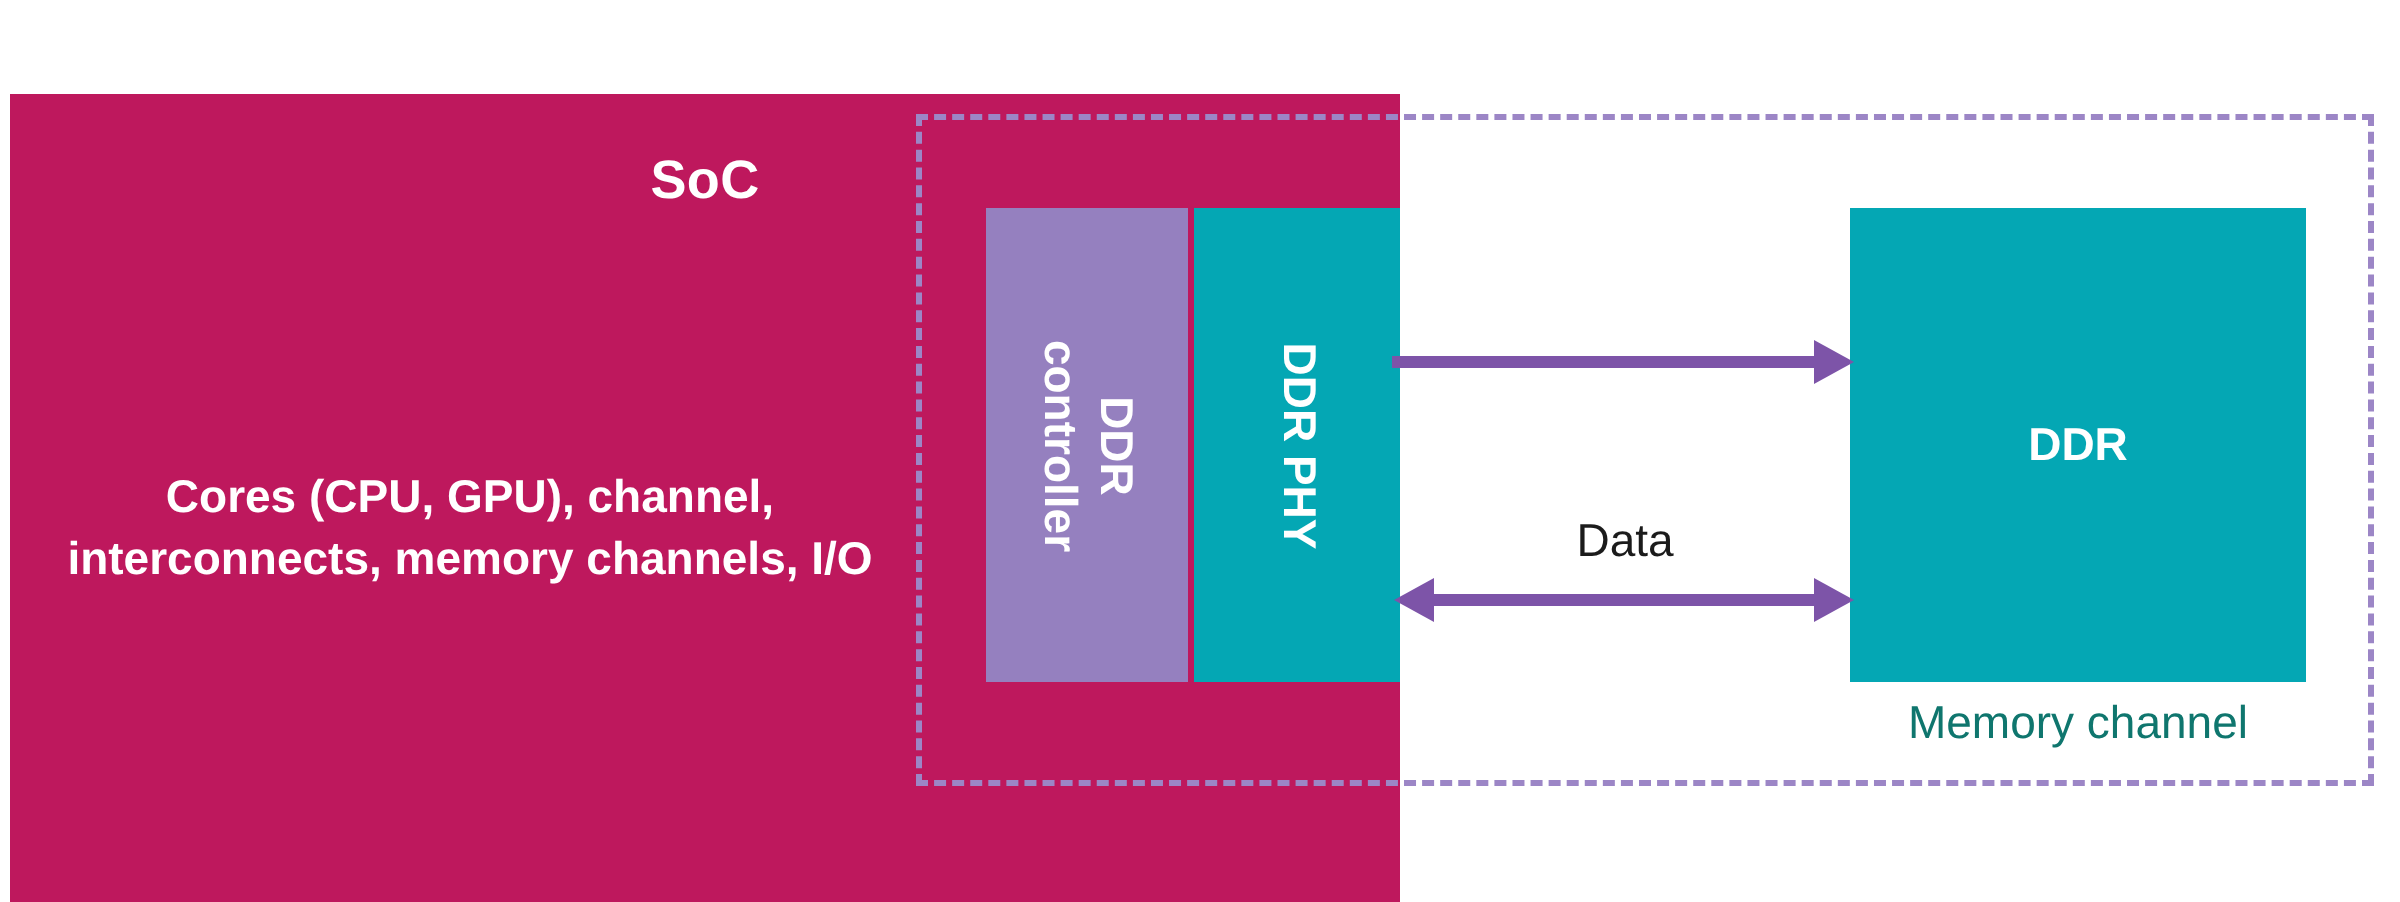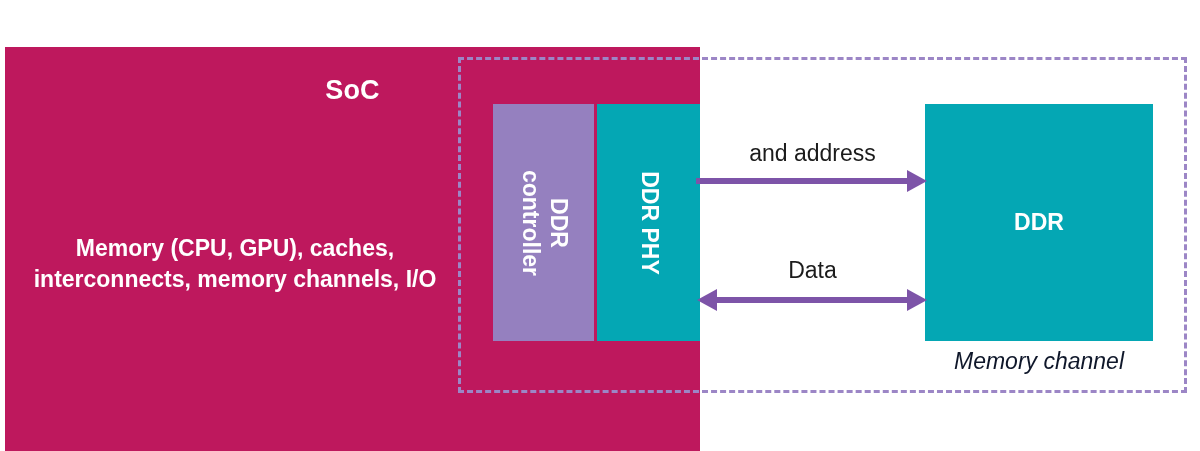--- a/index.html
+++ b/index.html
@@ -112,24 +112,23 @@
     font-size: 23px;
     font-weight: 700;
     line-height: 1.3;
   }
   .memory-channel-label {
     position: absolute;
     left: 905px;
     top: 348px;
     width: 268px;
     text-align: center;
-    color: #0f172a;
+    color: #0f766e;
     font-size: 23px;
     font-weight: 400;
-    font-style: italic;
   }
 
   
   .signal-label {
     position: absolute;
     text-align: center;
     color: #1b1b1b;
     font-size: 23px;
     font-weight: 400;
     line-height: 1.3;
@@ -153,21 +152,21 @@
   .arrow-cmd { left: 695px; top: 168px; }
   .arrow-data { left: 695px; top: 287px; }
 </style>
 </head>
 <body>
 
 <div id="canvas">
 
   <div class="soc-block">
     <div class="soc-title">SoC</div>
-    <div class="soc-body">Memory (CPU, GPU), caches, interconnects, memory channels, I/O</div>
+    <div class="soc-body">Cores (CPU, GPU), channel, interconnects, memory channels, I/O</div>
   </div>
 
   <div class="channel-boundary"></div>
 
   <div class="ddr-controller">
     <div class="vert-label">
       <span>DDR</span><br>
       <span>controller</span>
     </div>
   </div>
@@ -179,21 +178,20 @@
   <div class="ddr-memory">
     <div class="ddr-memory-label">
       <span>DDR</span><br>
     </div>
   </div>
 
   <div class="memory-channel-label">Memory channel</div>
 
   <div class="signal-label label-cmd">
     <br>
-    <span>and address</span>
   </div>
 
   <svg class="arrow-svg arrow-cmd" width="234" height="26" viewBox="0 0 234 26">
     <line x1="1" y1="13" x2="214" y2="13" stroke="#7D54A8" stroke-width="6"></line>
     <polygon points="212,2 232,13 212,24" fill="#7D54A8"></polygon>
   </svg>
 
   <div class="signal-label label-data">
     <span>Data</span>
   </div>

